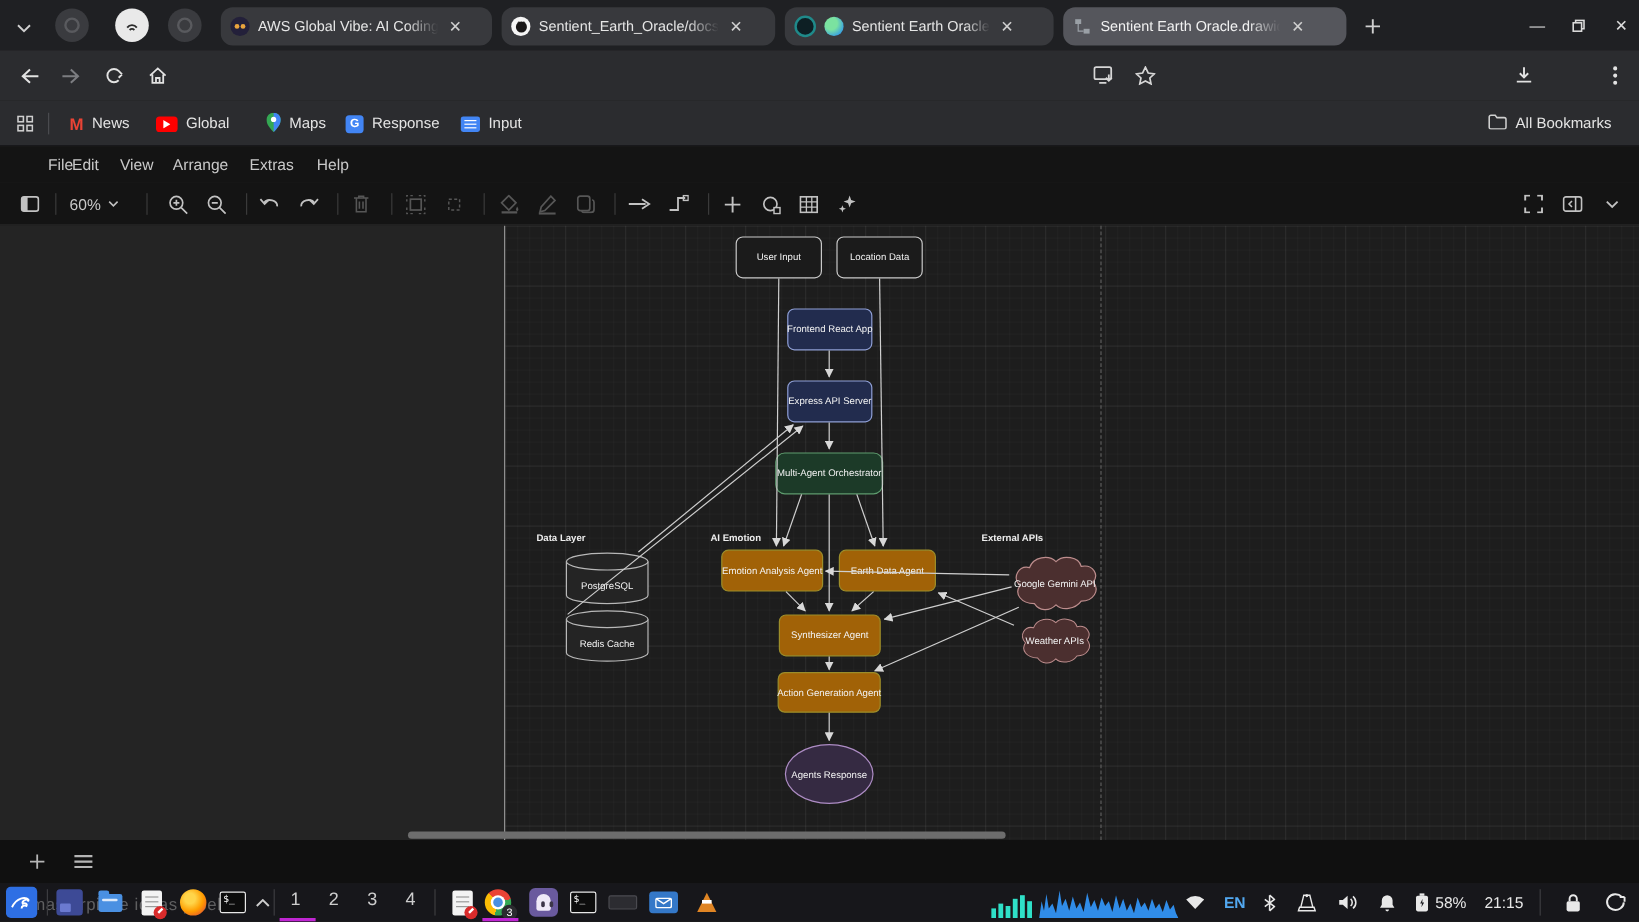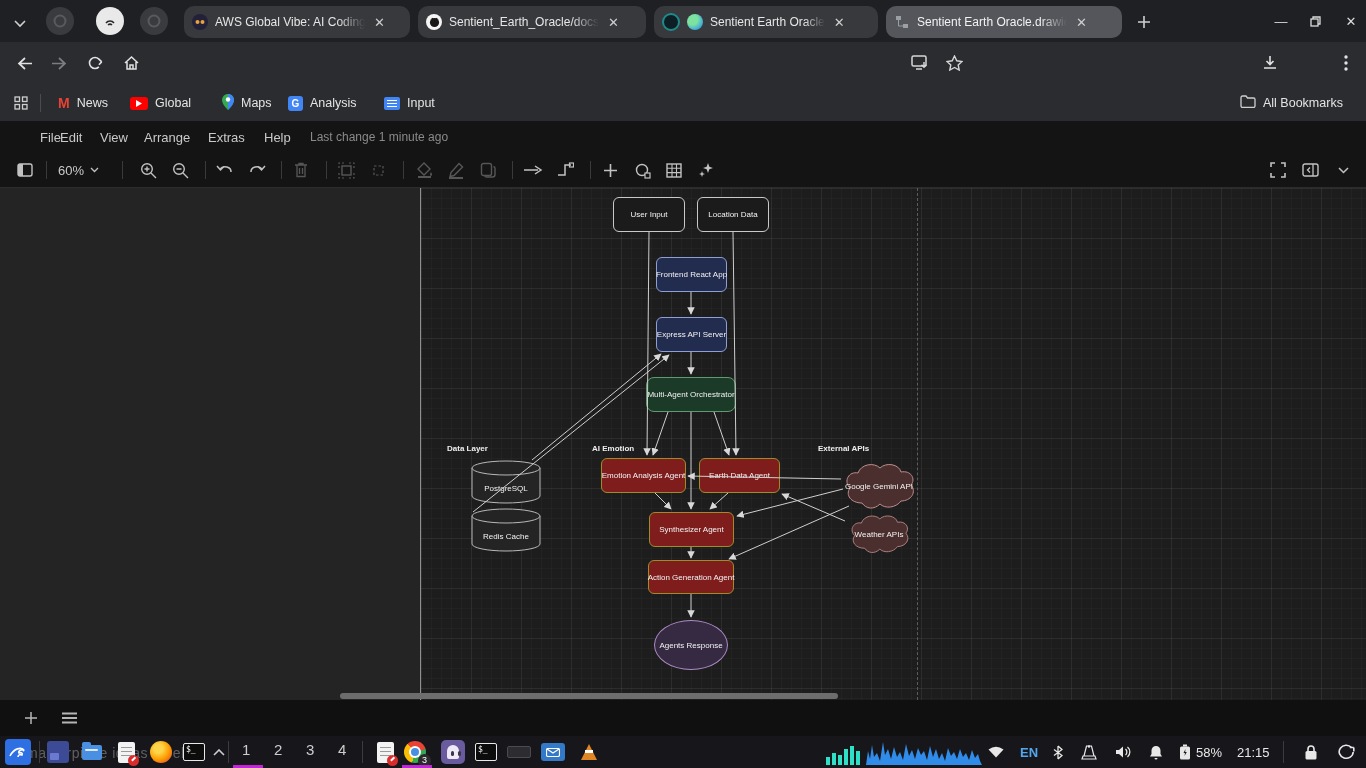--- a/index.html
+++ b/index.html
@@ -47,21 +47,21 @@
       linear-gradient(90deg,rgba(255,255,255,.022) 1px,transparent 1px);
     background-size:50px 50px,50px 50px,10px 10px,10px 10px;}
   .leftpanel{position:absolute;left:0;top:0;width:421px;height:512px;background:#242424;border-right:1px solid #8f8f8f;}
   .pagebreak{position:absolute;left:917px;top:0;width:0;height:512px;border-left:1px dashed #5d5d5d;}
   .hscroll{position:absolute;left:340px;top:505px;width:498px;height:6px;border-radius:3px;background:#6d6d6d;}
 
   .node{position:absolute;border-radius:6px;border:1px solid;display:flex;align-items:center;justify-content:center;text-align:center;font-size:8px;color:#f2f2f2;white-space:nowrap;}
   .n-plain{background:#1b1b1b;border-color:#c9c9c9;}
   .n-blue{background:#222c4e;border-color:#8f9fd6;}
   .n-green{background:#1c3a28;border-color:#5e9c6e;border-radius:8px;}
-  .n-olive{background:#7f1d1d;border-color:#9c8d2a;}
+  .n-olive{background:#a16207;border-color:#9c8d2a;}
   .n-ellipse{background:#352a42;border:1px solid #ad8cc4;border-radius:50%;}
   .shapewrap{position:absolute;display:flex;align-items:center;justify-content:center;}
   .shapewrap svg{position:absolute;left:0;top:0;width:100%;height:100%;}
   .shapelabel{position:relative;font-size:8px;color:#f2f2f2;white-space:nowrap;}
   .glabel{position:absolute;font-size:8px;font-weight:bold;color:#eeeeee;white-space:nowrap;}
   .edges{position:absolute;left:0;top:0;width:1366px;height:512px;pointer-events:none;}
 
   .pagebar{left:0;top:700px;width:1366px;height:36px;background:#101010;}
   .pagetab{position:absolute;left:98px;top:0;height:36px;width:196px;background:#14365c;display:flex;align-items:center;justify-content:center;gap:8px;}
   .pagetab span{color:#4f9ddb;font-size:13px;white-space:nowrap;}
@@ -298,21 +298,21 @@
       <svg width="12" height="16" viewBox="0 0 12 16">
           <path d="M6,0 C2.7,0 0,2.7 0,6 C0,10.5 6,16 6,16 C6,16 12,10.5 12,6 C12,2.7 9.3,0 6,0 Z" fill="#34a853"></path>
           <path d="M6,0 C9.3,0 12,2.7 12,6 C12,10.5 6,16 6,16 L6,0 Z" fill="#4285f4"></path>
           <circle cx="6" cy="5.5" r="2.2" fill="#fff"></circle>
         </svg>
     </span>
     <span>Maps</span>
   </div>
   <div class="bm" style="left:288px">
     <span style="width:15px;height:15px;background:#4285f4;border-radius:3px;color:#fff;font-size:10px;font-weight:bold;display:inline-flex;align-items:center;justify-content:center">G</span>
-    <span>Analysis</span>
+    <span>Response</span>
   </div>
   <div class="bm" style="left:384px">
     <span style="width:16px;height:13px;background:#4285f4;border-radius:2px;position:relative;display:inline-block">
       <span style="position:absolute;left:3px;top:3px;width:10px;height:1.6px;background:#fff;box-shadow:0 3px 0 #fff,0 6px 0 #fff"></span>
     </span>
     <span>Input</span>
   </div>
 
   <div class="bm" style="left:1240px">
     <span>
@@ -335,23 +335,20 @@
       <span>View</span>
     </div>
   <div class="dmenu-item" style="left:140px">
       <span>Arrange</span>
     </div>
   <div class="dmenu-item" style="left:204px">
       <span>Extras</span>
     </div>
   <div class="dmenu-item" style="left:260px">
       <span>Help</span>
-    </div>
-  <div class="dmenu-item dlast" style="left:306px">
-      <span>Last change 1 minute ago</span>
     </div>
 </div>
 
 <div class="abs dtool">
   <div class="ti" style="left:12px">
     <svg width="16" height="14" viewBox="0 0 16 14">
         <rect x="1" y="1" width="14" height="12" rx="2" fill="none" stroke="#c2c2c2" stroke-width="1.4"></rect>
         <rect x="1" y="1" width="5" height="12" fill="#c2c2c2"></rect>
       </svg>
   </div>

